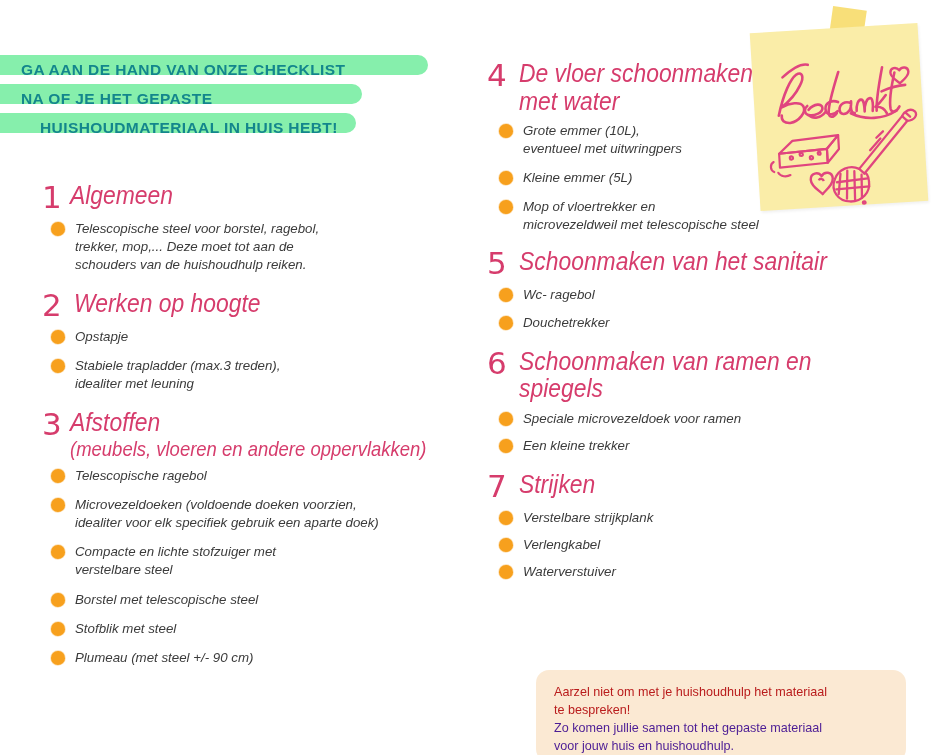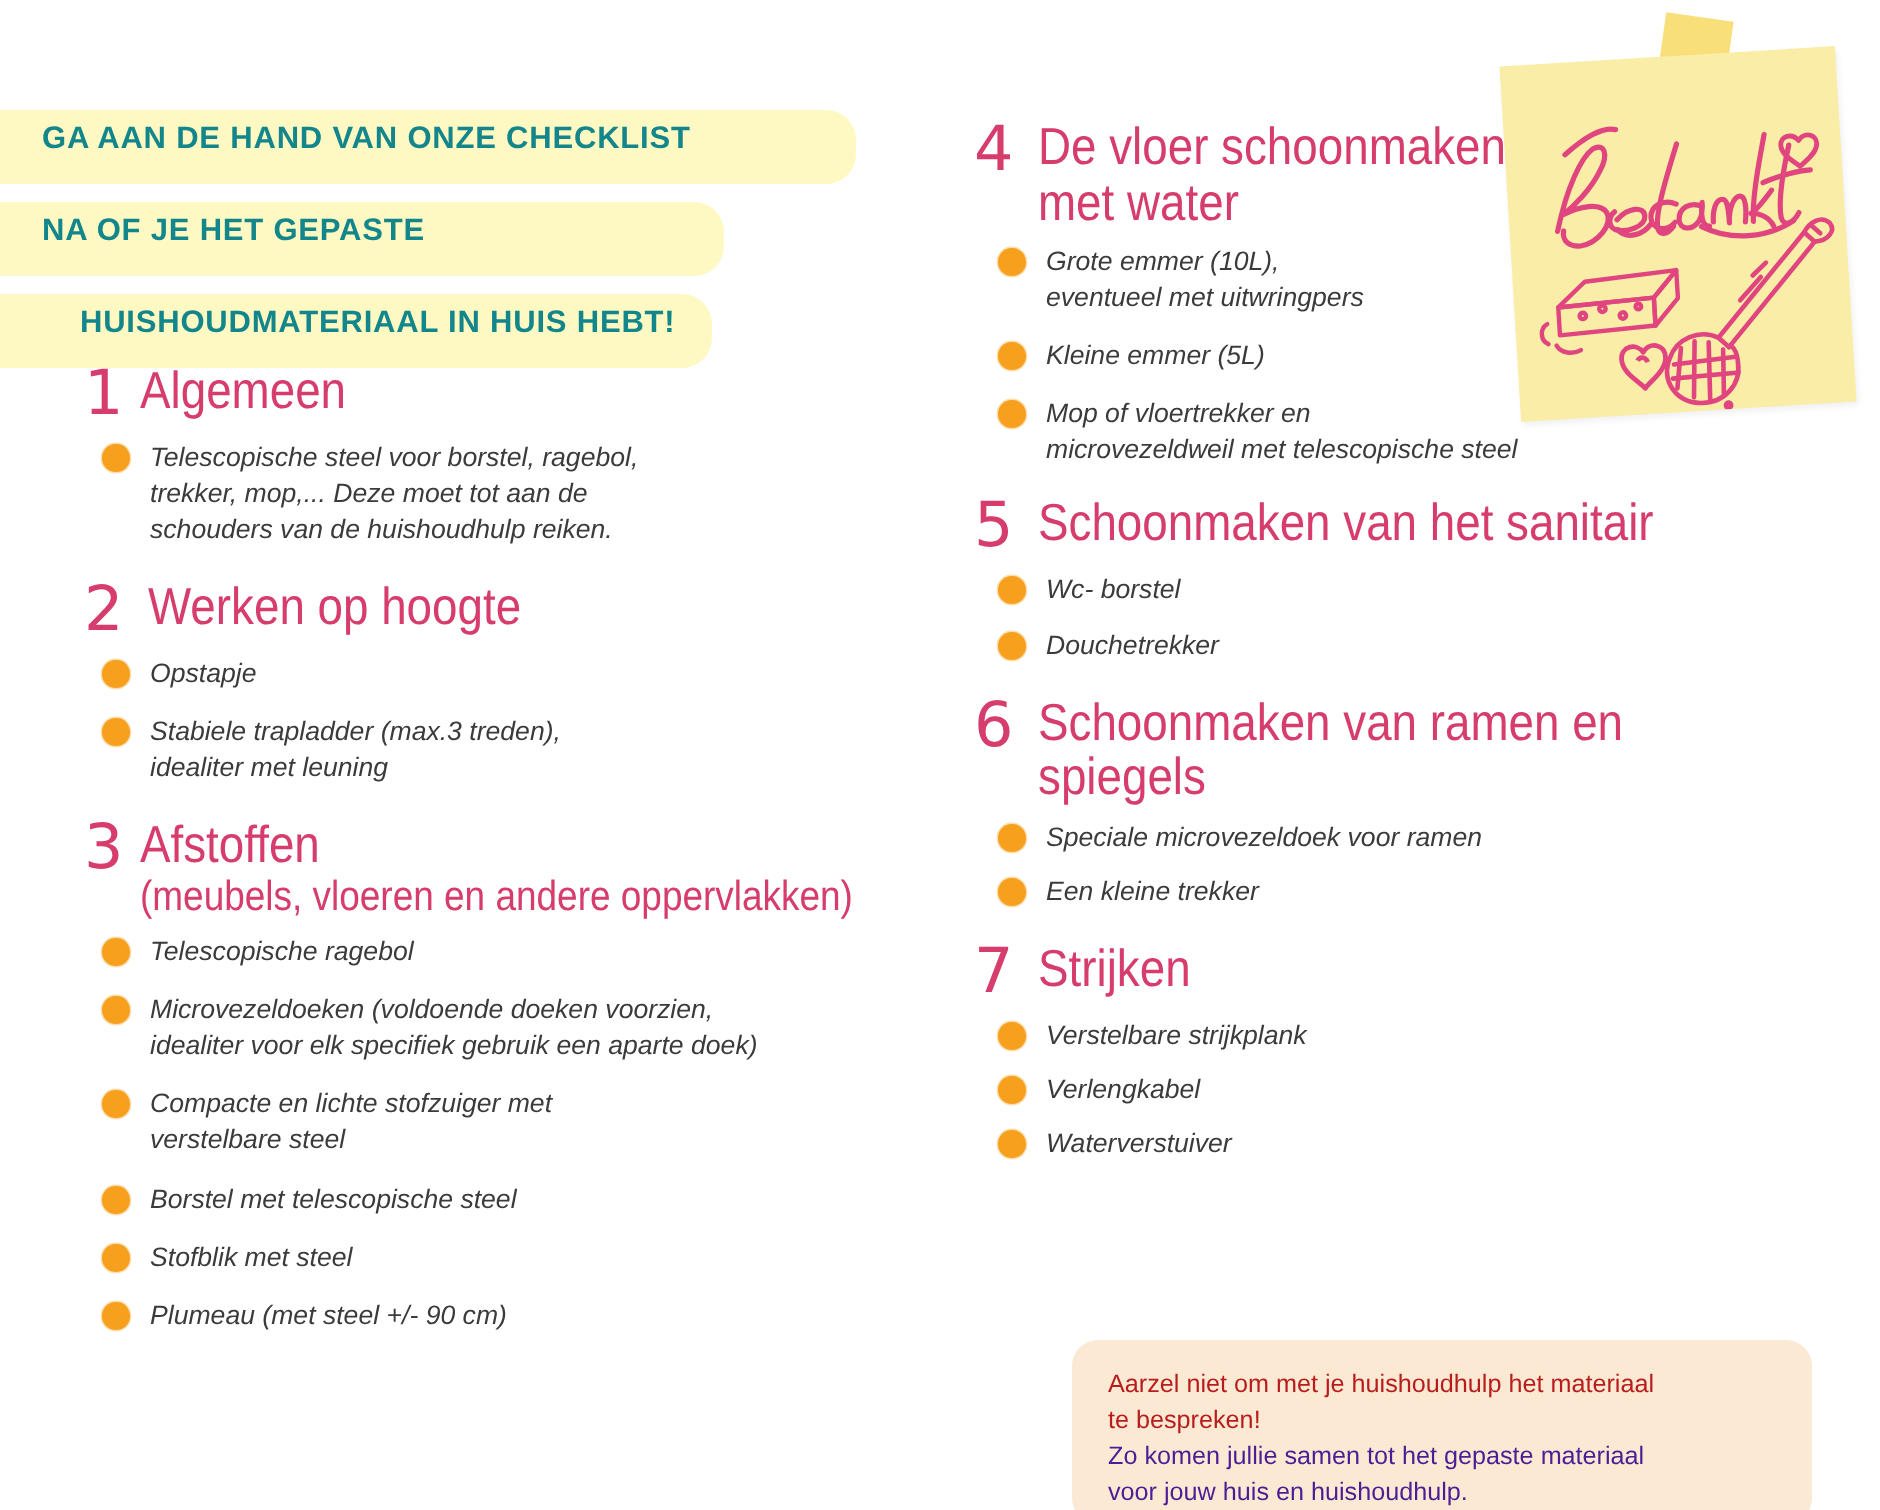--- a/index.html
+++ b/index.html
@@ -13,26 +13,26 @@
     overflow: hidden;
   }
 
   
   .banner-stack {
     position: absolute;
     left: 0;
     top: 55px;
   }
   .banner {
-    background: #fef9c3;
+    background: #86efac;
     color: #13868c;
     font-weight: bold;
     font-size: 15.5px;
     letter-spacing: 0.4px;
-    height: 37px;
+    height: 20px;
     line-height: 29px;
     padding-left: 21px;
     border-top-right-radius: 15px;
     border-bottom-right-radius: 15px;
     margin-bottom: 9px;
     white-space: nowrap;
   }
   .banner.b1 { width: 428px; }
   .banner.b2 { width: 362px; }
   .banner.b3 { width: 356px; padding-left: 40px; }
@@ -55,21 +55,21 @@
     margin-bottom: 7px;
   }
   .sec-num {
     font-family: "DejaVu Sans", sans-serif;
     font-size: 31px;
     line-height: 1.0;
     font-weight: 400;
     min-width: 24px;
     color: #d63c6c;
   }
-  .sec-title-wrap { padding-left: 4px; }
+  .sec-title-wrap { padding-left: 4px; font-style: italic; }
   .sec-title {
     font-family: "Liberation Sans Narrow", "Liberation Sans", sans-serif;
     font-size: 26px;
     line-height: 1.06;
     font-weight: 400;
     color: #d63c6c;
     transform: scaleX(0.88);
     transform-origin: left center;
     white-space: pre-line;
   }
@@ -252,21 +252,21 @@
   </div>
 
   <div class="section" style="margin-bottom:16px;">
     <div class="sec-head wide">
       <div class="sec-num">5</div>
       <div class="sec-title-wrap">
         <div class="sec-title">Schoonmaken van het sanitair</div>
       </div>
     </div>
     <ul class="items tight">
-      <li><span class="dot"></span><span>Wc- borstel</span></li>
+      <li><span class="dot"></span><span>Wc- ragebol</span></li>
       <li><span class="dot"></span><span>Douchetrekker</span></li>
     </ul>
   </div>
 
   <div class="section" style="margin-bottom:16px;">
     <div class="sec-head wide">
       <div class="sec-num">6</div>
       <div class="sec-title-wrap">
         <div class="sec-title">Schoonmaken van ramen en spiegels</div>
       </div>

